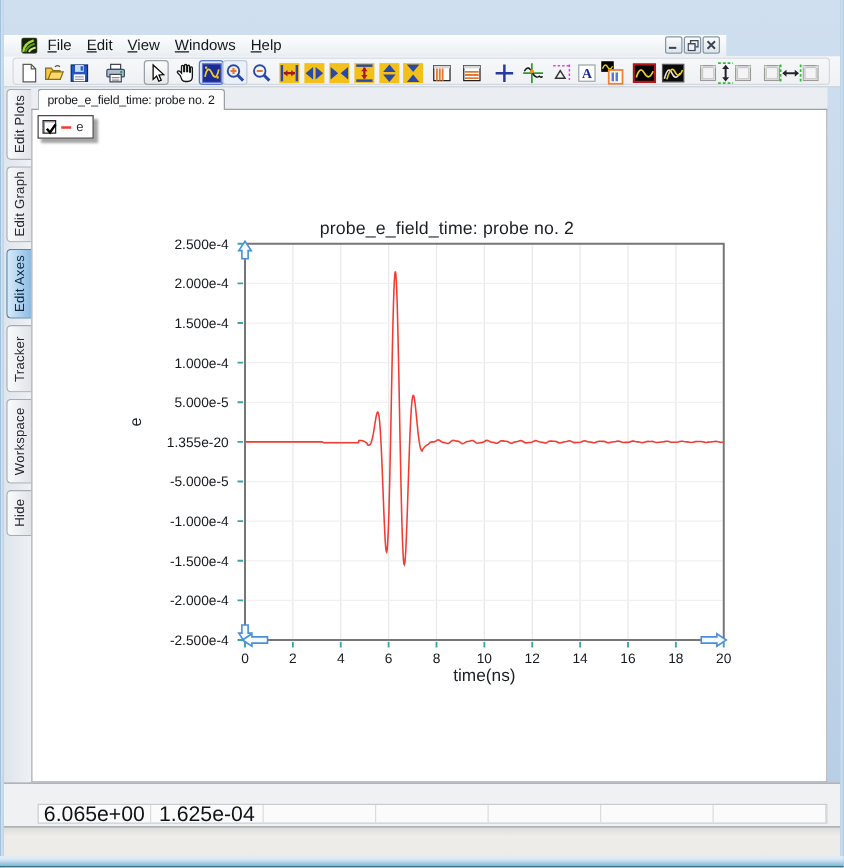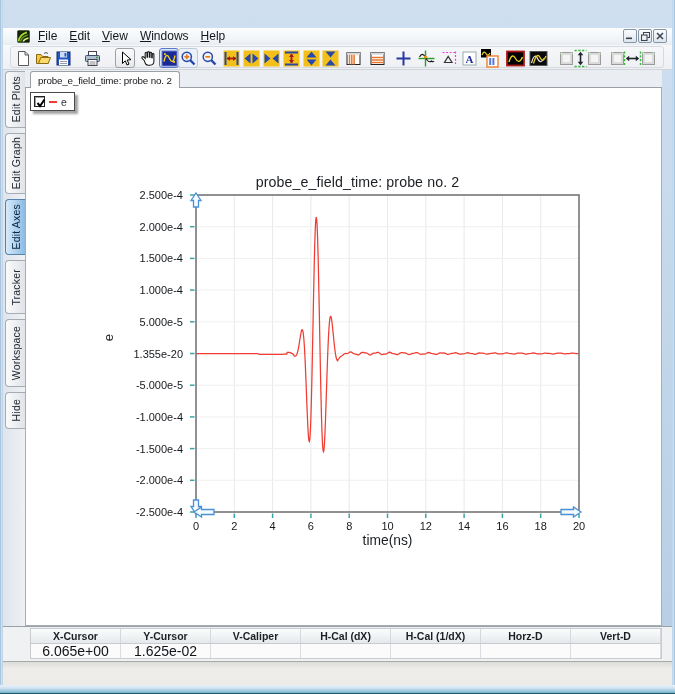--- a/index.html
+++ b/index.html
@@ -26,21 +26,21 @@
     background:linear-gradient(180deg,#f4f9fd 0%,#d7e4ef 45%,#b6c9da 50%,#c2d4e3 100%);
     display:flex; align-items:center; justify-content:center; position:relative; }
   .cap-btn.close { width:27px; border-color:#6c2014;
     background:linear-gradient(180deg,#f0b09a 0%,#e27e5e 40%,#c74a2e 50%,#b23c22 80%,#c2553a 100%); }
   .glyph-min { width:9px; height:3px; background:#2f3d4a; border-radius:1px; margin-top:4px; }
   .glyph-max { width:9px; height:7px; border:2px solid #2f3d4a; background:#dfe9f2; }
   .glyph-close { color:#fff; font-size:11px; font-weight:bold; line-height:1;
     text-shadow:0 1px 1px rgba(60,10,0,.6); }
 
   
-  .menubar { position:absolute; left:3px; top:28px; width:669px; height:17px;
+  .menubar { position:absolute; left:3px; top:28px; width:578px; height:17px;
     background:linear-gradient(180deg,#fcfdfe,#eef2f6 80%,#e8edf2);
     display:flex; align-items:center; }
   .menu-icon { width:13px; height:13px; margin-left:14px; margin-right:2px; }
   .menu-item { padding:1px 6px 2px 6px; color:#14181c; font-size:12px; }
   .menu-item u { text-decoration:underline; }
   .mdi-buttons { position:absolute; right:5px; top:1px; display:flex; gap:1px; }
   .mdi-btn { width:14px; height:14px; border:1px solid #8796a5;
     background:linear-gradient(180deg,#fbfcfd,#dde5ec); border-radius:2px;
     display:flex; align-items:center; justify-content:center; }
   .mdi-btn svg { display:block; }
@@ -90,21 +90,21 @@
 
   
   .status-zone { position:absolute; left:3px; top:626px; width:669px; height:35px; background:#f0f1f2;
     border-top:1px solid #9aa0a6; }
   .st-header { position:absolute; left:27px; top:1px; width:632px; height:15px; display:flex;
     background:linear-gradient(180deg,#fbfcfc,#e6e9ec); border:1px solid #c8ccd1; border-bottom:none; }
   .st-header div { flex:1; text-align:center; font-size:10.5px; font-weight:bold; color:#1c2024; line-height:14px;
     border-right:1px solid #d4d8dc; }
   .st-values { position:absolute; left:27px; top:16px; width:632px; height:16px; display:flex;
     border:1px solid #c8ccd1; background:#fbfbfc; }
-  .st-values div { flex:1; text-align:center; font-size:14px; color:#101418; line-height:15px;
+  .st-values div { flex:1; text-align:center; font-size:17px; color:#101418; line-height:15px;
     border-right:1px solid #d9dde1; }
 
   
   .bottom-strip { position:absolute; left:3px; top:661px; width:669px; height:24px;
     background:linear-gradient(180deg,#dcdcdb,#efedea 30%,#edebe7); border-top:1px solid #a8a8a6; }
 </style>
 </head>
 <body>
 
 <div class="window">
@@ -559,32 +559,23 @@
         <text x="361.5" y="457" text-anchor="middle" font-size="13.8" fill="#1b1f24">time(ns)</text>
         <text x="87" y="249.5" text-anchor="middle" font-size="13" fill="#1b1f24" transform="rotate(-90 87 249.5)">e</text>
         <polygon points="170,105 175,112.5 172.5,112.5 172.5,119 167.5,119 167.5,112.5 165,112.5" fill="#f6fbff" stroke="#4a90d8" stroke-width="1.3"></polygon>
         <polygon points="170,426 175,418.5 172.5,418.5 172.5,412 167.5,412 167.5,418.5 165,418.5" fill="#f6fbff" stroke="#4a90d8" stroke-width="1.3"></polygon>
         <polygon points="168,424 175.5,419 175.5,421.5 188,421.5 188,426.5 175.5,426.5 175.5,429" fill="#f6fbff" stroke="#4a90d8" stroke-width="1.3"></polygon>
         <polygon points="555,424 547.5,419 547.5,421.5 535,421.5 535,426.5 547.5,426.5 547.5,429" fill="#f6fbff" stroke="#4a90d8" stroke-width="1.3"></polygon>
       </svg>
   </div>
 
   <div class="status-zone">
-    <div class="st-header" id="st-header">
-        <div>X-Cursor</div>
-        <div>Y-Cursor</div>
-        <div>V-Caliper</div>
-        <div>H-Cal (dX)</div>
-        <div>H-Cal (1/dX)</div>
-        <div>Horz-D</div>
-        <div>Vert-D</div>
-      </div>
     <div class="st-values" id="st-values">
         <div>6.065e+00</div>
-        <div>1.625e-02</div>
+        <div>1.625e-04</div>
         <div></div>
         <div></div>
         <div></div>
         <div></div>
         <div></div>
       </div>
   </div>
 
   <div class="bottom-strip"></div>
 </div>

